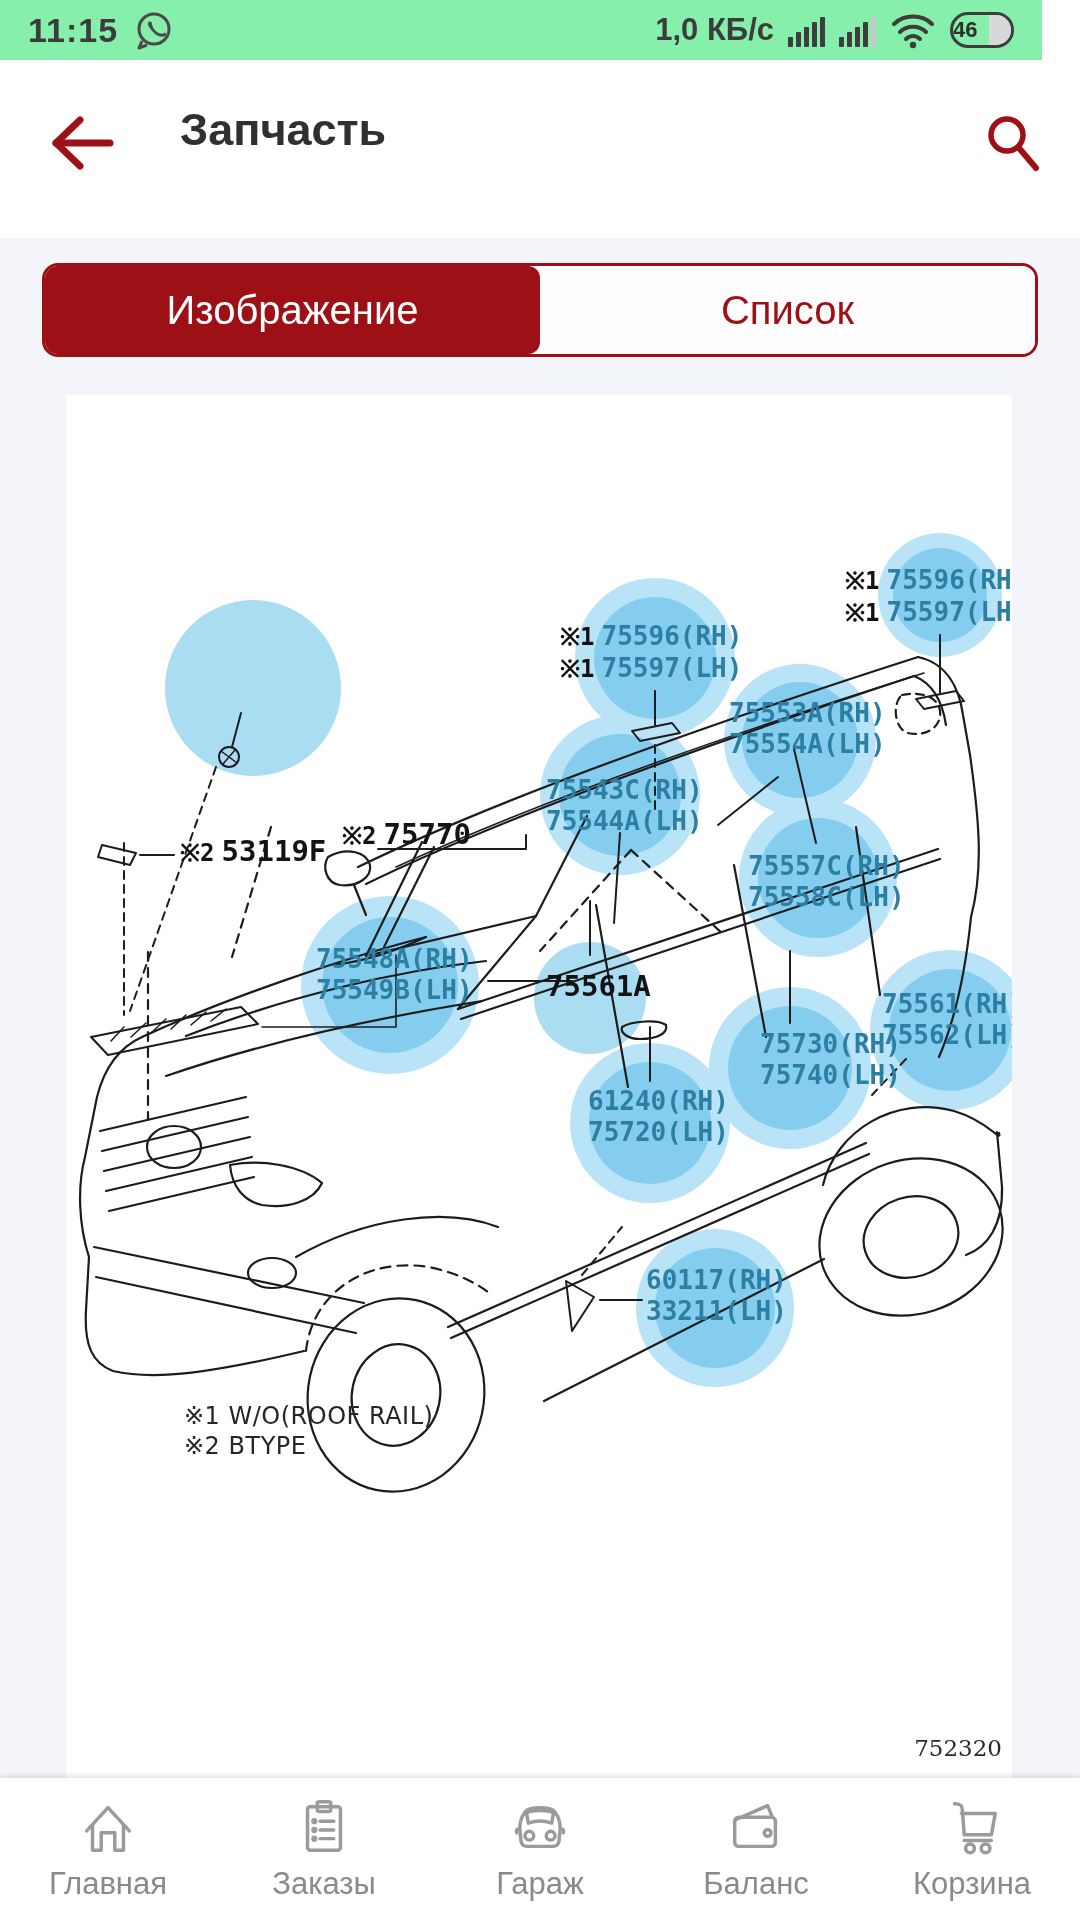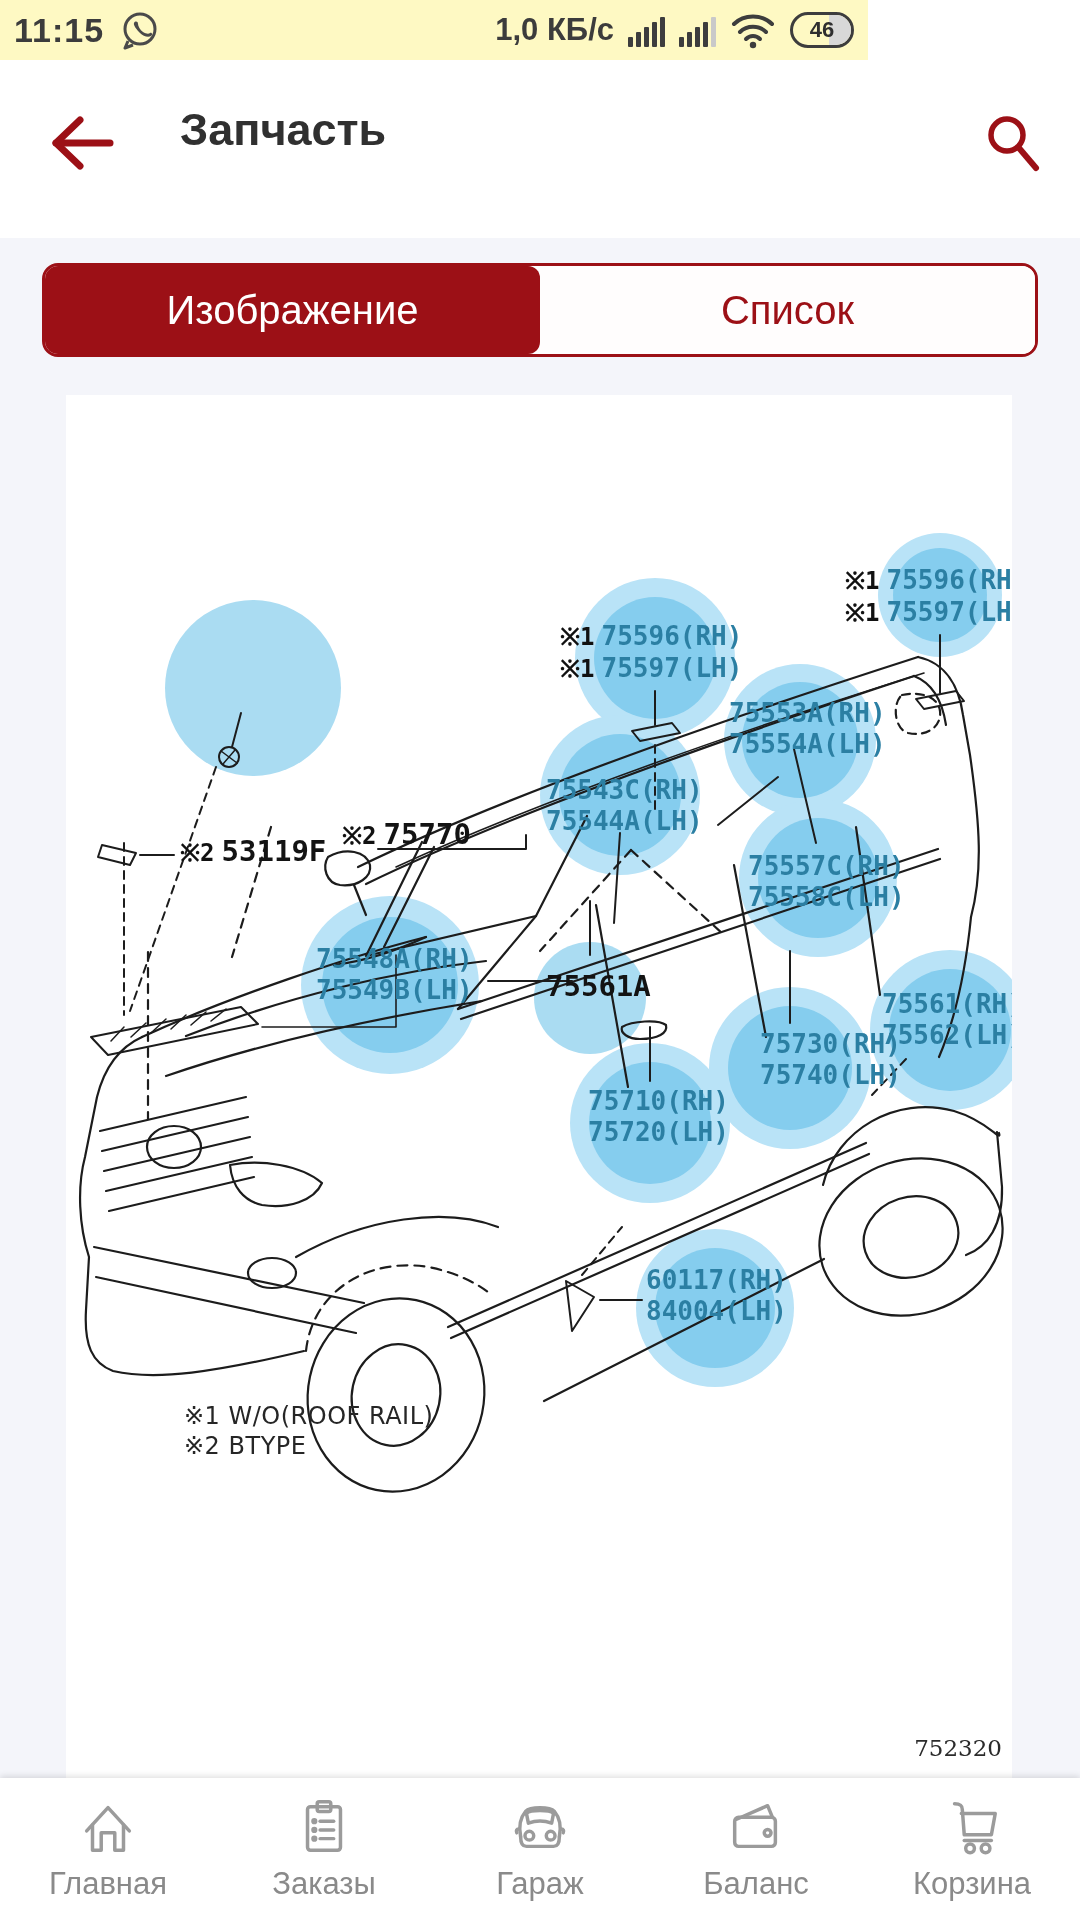--- a/index.html
+++ b/index.html
@@ -1,28 +1,28 @@
 <!DOCTYPE html>
 <html><head>
 <meta charset="utf-8">
 <style>
   * { margin:0; padding:0; box-sizing:border-box; }
   html,body { width:1080px; height:1920px; }
   body { font-family:"Liberation Sans", sans-serif; background:#ffffff; position:relative; overflow:hidden; }
 
   
-  .statusbar { position:absolute; top:0; left:0; width:868px; height:60px; background:#fef9c3;
-    display:flex; align-items:center; justify-content:space-between; padding:0 14px; }
+  .statusbar { position:absolute; top:0; left:0; width:1042px; height:60px; background:#86efac;
+    display:flex; align-items:center; justify-content:space-between; padding:0 28px; }
   .sb-left, .sb-right { display:flex; align-items:center; gap:14px; }
   .sb-time { font-size:34px; font-weight:bold; color:#3c3c3c; letter-spacing:1px; }
   .sb-speed { font-size:31px; font-weight:bold; color:#3c3c3c; }
   .bars { display:flex; align-items:flex-end; gap:3px; height:34px; }
   .bars i { display:block; width:5px; background:#3d3d3d; border-radius:1px; }
   .battery { width:64px; height:36px; border:3px solid #3d3d3d; border-radius:18px; position:relative;
-    display:flex; align-items:center; justify-content:center; overflow:hidden; }
+    display:flex; align-items:center; overflow:hidden; }
   .battery .fillr { position:absolute; right:0; top:0; bottom:0; width:38%; background:#d8d8d8; }
   .battery span { position:relative; font-size:22px; font-weight:bold; color:#2f2f2f; z-index:1; }
 
   
   .header { position:absolute; top:60px; left:0; width:1080px; height:178px; background:#fff; }
   .back-btn { position:absolute; left:46px; top:52px; width:70px; height:62px; cursor:pointer; }
   .page-title { position:absolute; left:180px; top:44px; font-size:45px; font-weight:bold; color:#303030; }
   .search-btn { position:absolute; right:36px; top:50px; width:64px; height:64px; cursor:pointer; }
 
   
@@ -325,27 +325,27 @@
     <div><span class="num">75561(RH)</span></div>
     <div><span class="num">75562(LH)</span></div>
   </div>
 
   <div class="plabel teal" style="left:694px; top:634px;">
     <div><span class="num">75730(RH)</span></div>
     <div><span class="num">75740(LH)</span></div>
   </div>
 
   <div class="plabel teal" style="left:522px; top:691px;">
-    <div><span class="num">75710(RH)</span></div>
+    <div><span class="num">61240(RH)</span></div>
     <div><span class="num">75720(LH)</span></div>
   </div>
 
   <div class="plabel teal" style="left:580px; top:870px;">
     <div><span class="num">60117(RH)</span></div>
-    <div><span class="num">84004(LH)</span></div>
+    <div><span class="num">33211(LH)</span></div>
   </div>
 
   <div class="footnotes">
     <div>※1 W/O(ROOF RAIL)</div>
     <div>※2 BTYPE</div>
   </div>
   <div class="diagram-code">752320</div>
 </div>
 
 <div class="bottomnav">

